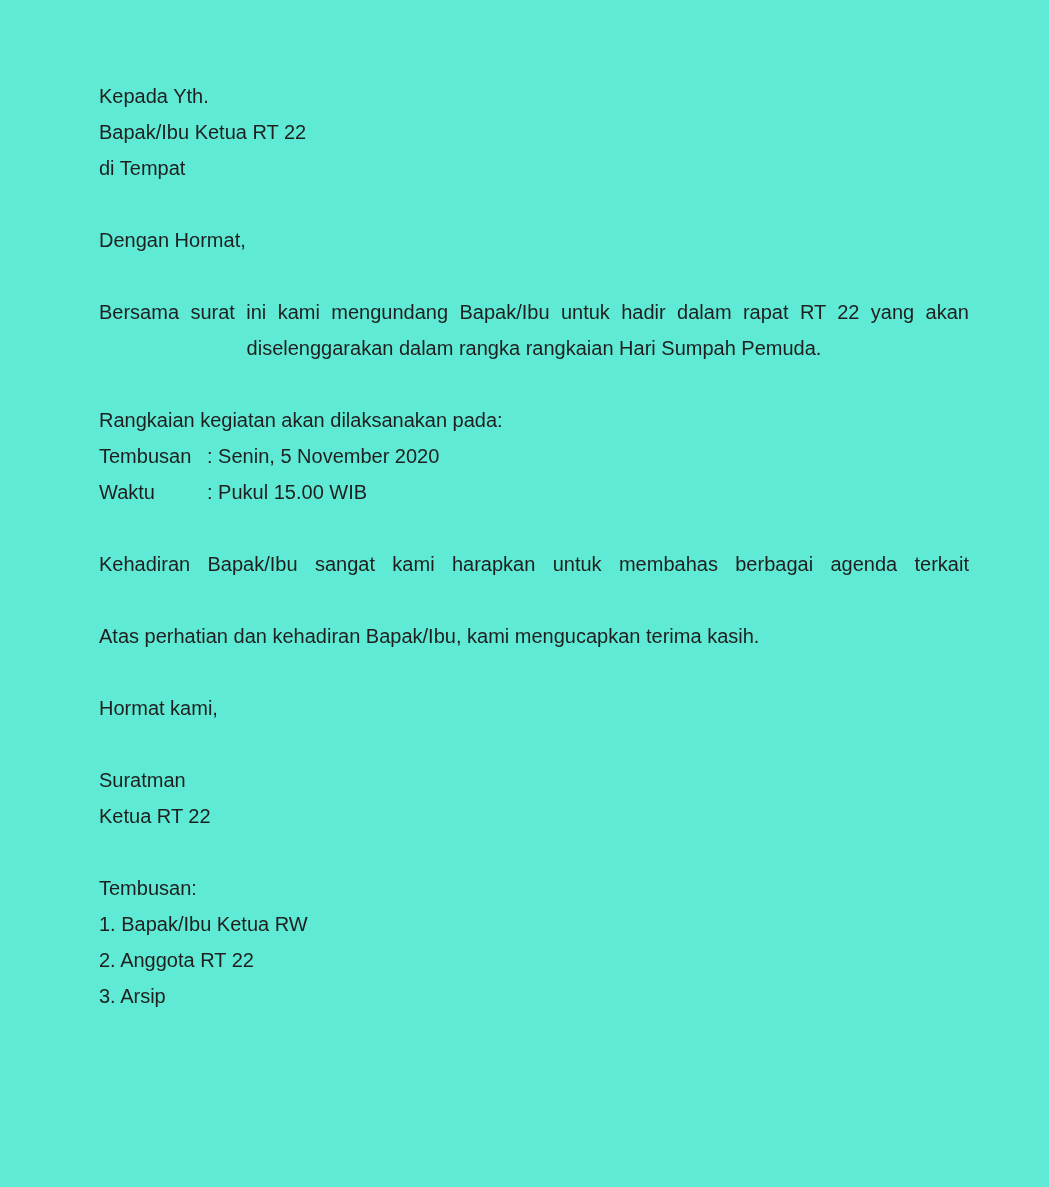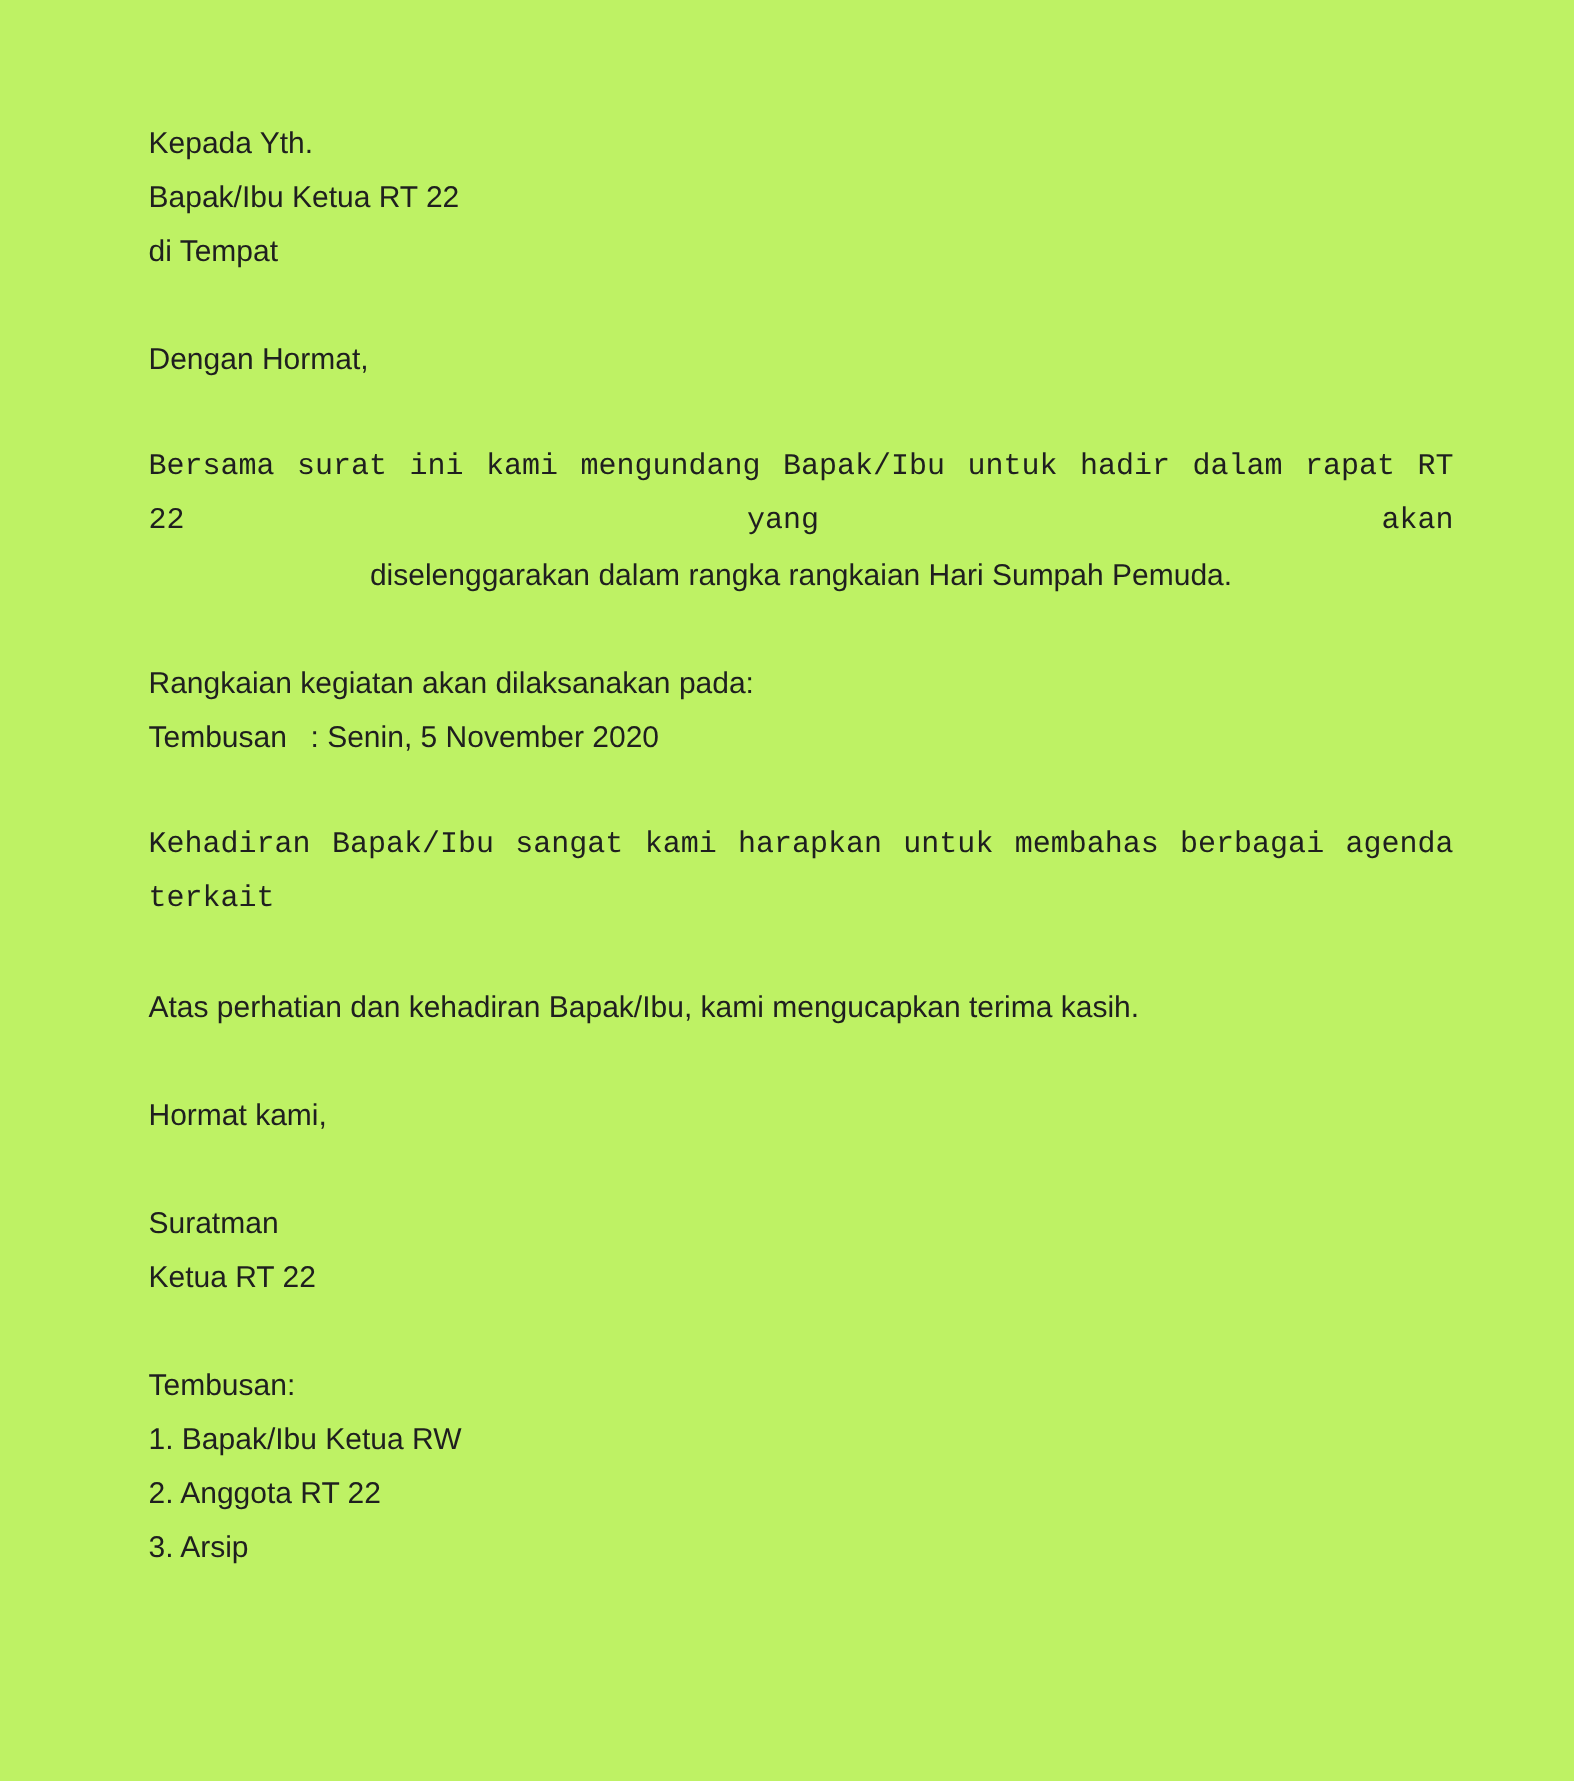--- a/index.html
+++ b/index.html
@@ -12,21 +12,21 @@
     width: 1049px;
     height: 1187px;
     font-family: "Liberation Sans", "DejaVu Sans", sans-serif;
     color: #1f1f1f;
     -webkit-font-smoothing: antialiased;
   }
   .page {
     position: relative;
     width: 1049px;
     height: 1187px;
-    background: #bef264;
+    background: #5eead4;
     box-sizing: border-box;
     overflow: hidden;
   }
   .doc-body {
     position: absolute;
     left: 99px;
     top: 78px;
     width: 870px;
     font-size: 20px;
     line-height: 36px;
@@ -40,21 +40,20 @@
     text-align: justify;
     text-justify: inter-word;
     margin: 0;
   }
   
   .para > .justified-line {
     display: block;
     text-align: justify;
     text-align-last: justify;
     white-space: pre-wrap;
-    font-family: Liberation Mono, monospace;
   }
   .para > .last-line {
     display: block;
     text-align: center;
     white-space: pre-wrap;
   }
   .spacer {
     display: block;
     height: 36px;
   }
@@ -101,20 +100,23 @@
 
     <span class="spacer"></span>
 
     <div>
       <span class="line">Rangkaian kegiatan akan dilaksanakan pada:</span>
 
       <span class="detail-row">
         <span class="detail-label">Tembusan</span><span class="detail-value">: Senin, 5 November 2020</span>
       </span>
 
+      <span class="detail-row">
+        <span class="detail-label">Waktu</span><span class="detail-value">: Pukul 15.00 WIB</span>
+      </span>
 
     </div>
 
     <span class="spacer"></span>
 
     <div class="para">
       <span class="justified-line">Kehadiran Bapak/Ibu sangat kami harapkan untuk membahas berbagai agenda terkait</span>
     </div>
 
     <span class="spacer"></span>

